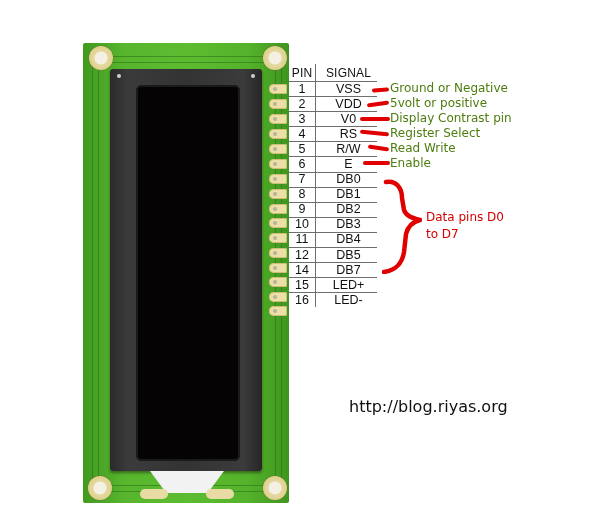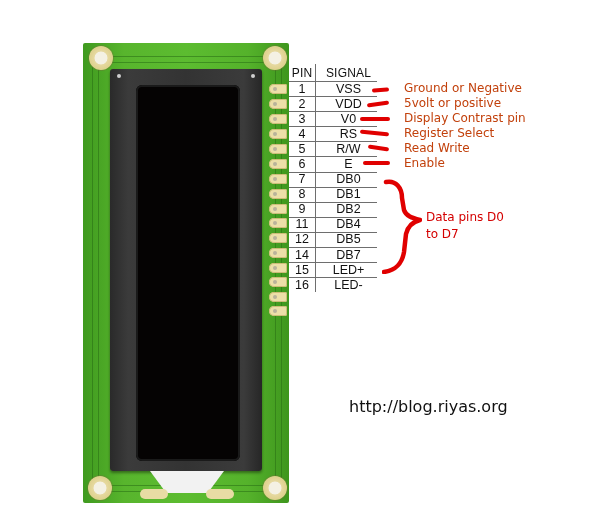--- a/index.html
+++ b/index.html
@@ -140,24 +140,24 @@
 
     
     .red-line {
       position: absolute;
       height: 4px;
       background: #e00000;
       border-radius: 2px;
     }
     .desc {
       position: absolute;
-      left: 404px;
+      left: 390px;
       font-family: "DejaVu Sans", sans-serif;
       font-size: 12px;
-      color: #c2410c;
+      color: #4d7c0f;
       white-space: nowrap;
       line-height: 14px;
     }
     .brace {
       position: absolute;
       left: 382px;
       top: 178px;
       width: 40px;
       height: 96px;
     }
@@ -254,20 +254,24 @@
       </tr>
   <tr>
         <td class="col-pin">8</td>
         <td class="col-sig">DB1</td>
       </tr>
   <tr>
         <td class="col-pin">9</td>
         <td class="col-sig">DB2</td>
       </tr>
   <tr>
+        <td class="col-pin">10</td>
+        <td class="col-sig">DB3</td>
+      </tr>
+  <tr>
         <td class="col-pin">11</td>
         <td class="col-sig">DB4</td>
       </tr>
   <tr>
         <td class="col-pin">12</td>
         <td class="col-sig">DB5</td>
       </tr>
   <tr>
         <td class="col-pin">14</td>
         <td class="col-sig">DB7</td>

